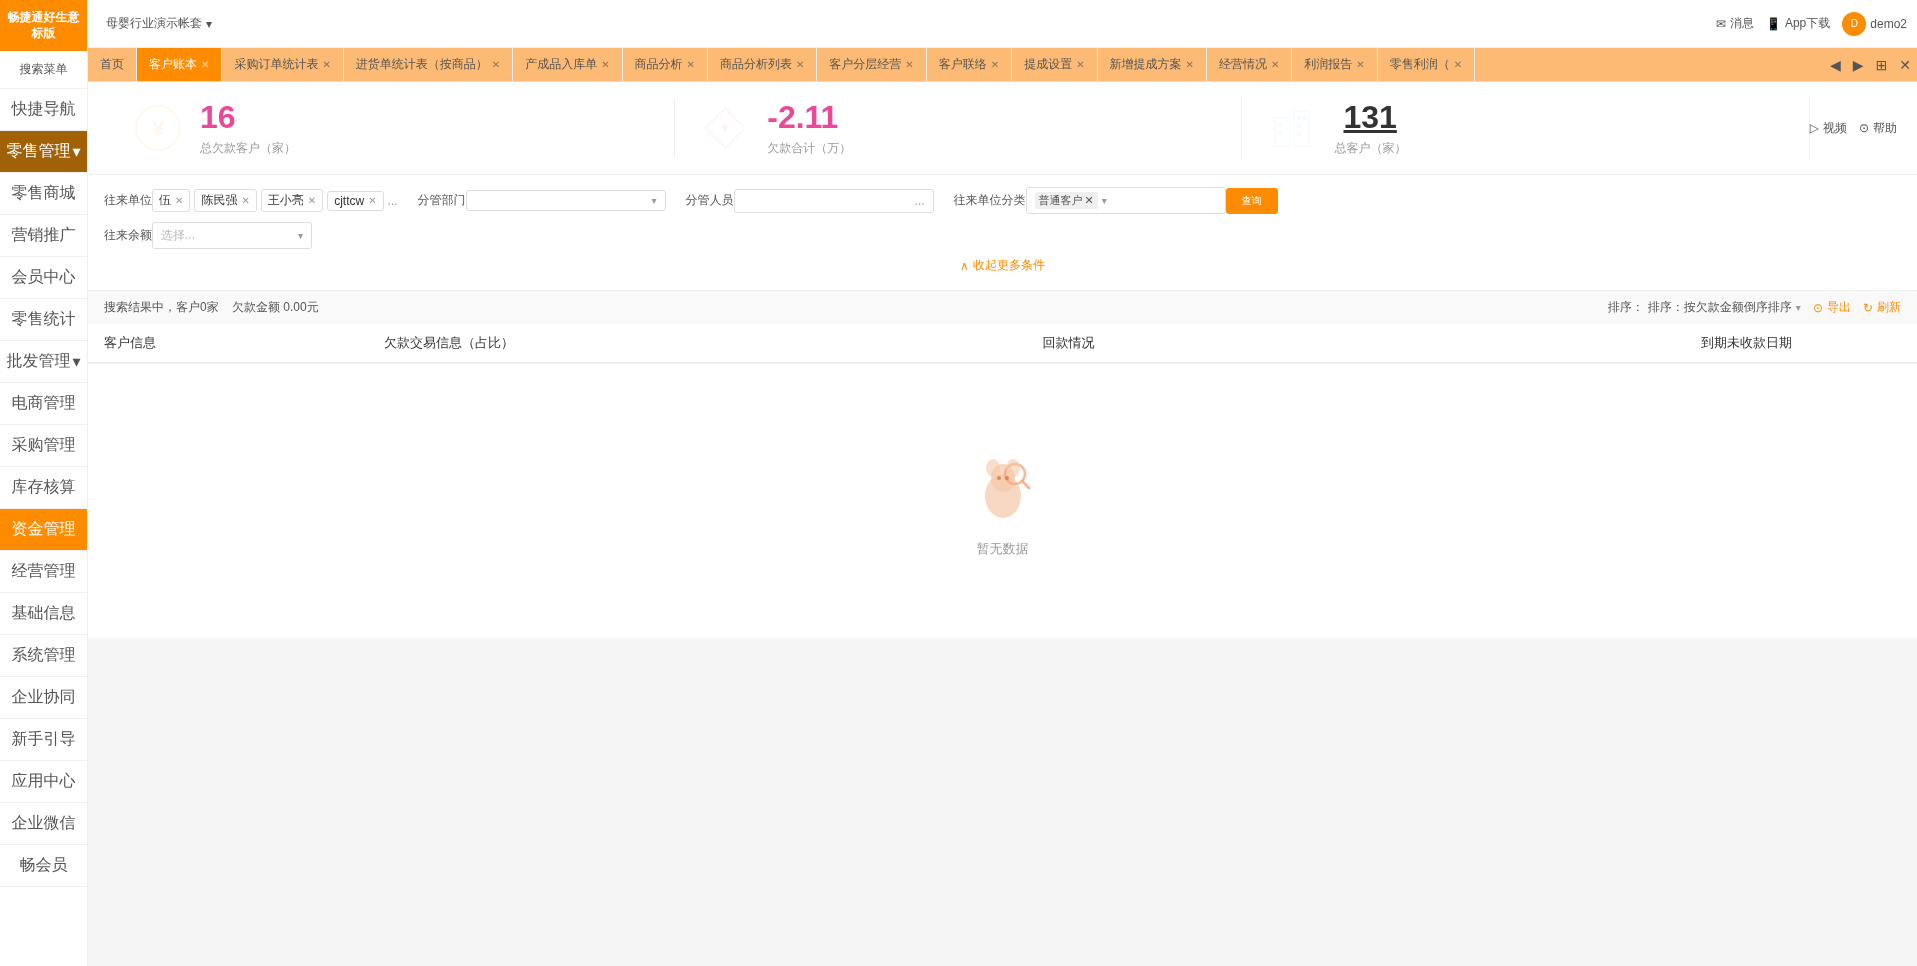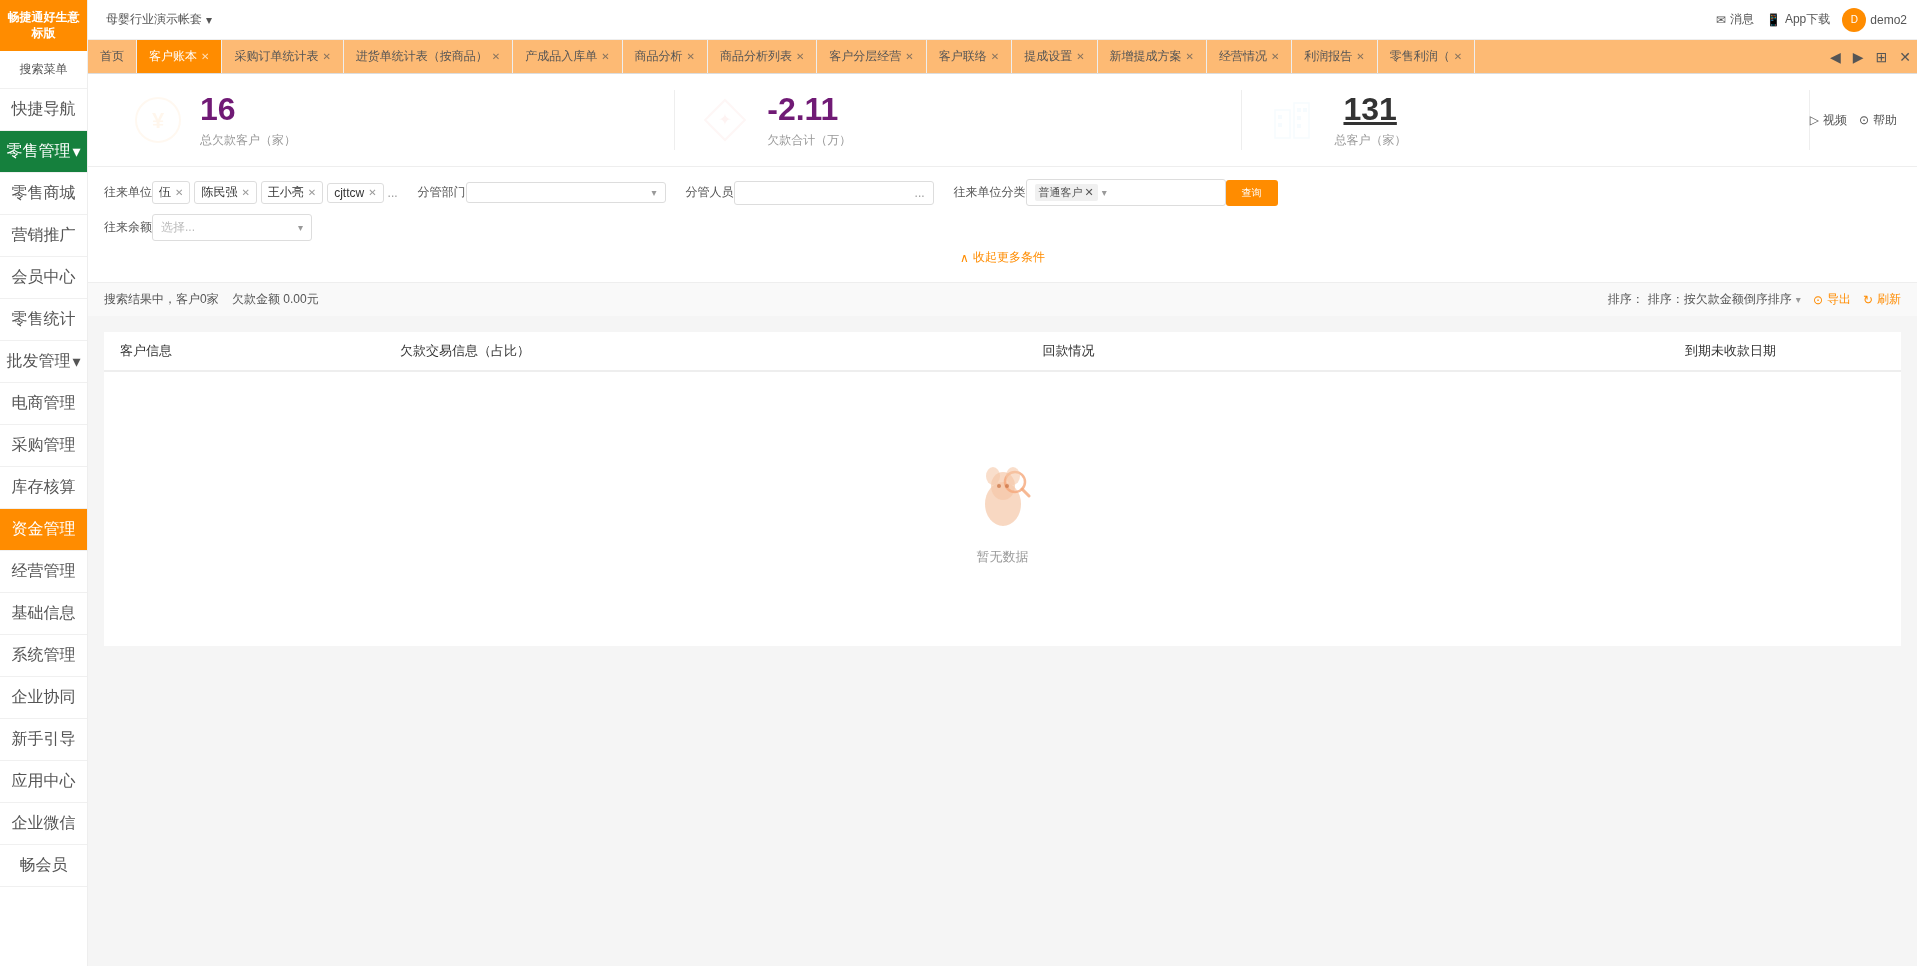--- a/index.html
+++ b/index.html
@@ -4,27 +4,27 @@
   <style>
     * { box-sizing: border-box; margin: 0; padding: 0; }
     body { font-family: 'Microsoft YaHei', Arial, sans-serif; font-size: 13px; background: #f5f5f5; display: flex; height: 100vh; overflow: hidden; }
 
     
     .sidebar { width: 88px; background: #fff; display: flex; flex-direction: column; border-right: 1px solid #eee; flex-shrink: 0; }
     .sidebar-logo { background: #ff8c00; padding: 10px 6px; display: flex; align-items: center; justify-content: center; min-height: 50px; }
     .sidebar-logo-text { color: #fff; font-size: 12px; font-weight: bold; text-align: center; line-height: 1.3; }
     .sidebar-search { padding: 10px 6px; color: #555; font-size: 12px; text-align: center; cursor: pointer; border-bottom: 1px solid #f0f0f0; }
     .sidebar-nav-item { padding: 10px 6px; color: #555; font-size: 16px; text-align: center; cursor: pointer; border-bottom: 1px solid #f0f0f0; }
-    .sidebar-nav-item.active { background: #15803d; color: #fff; }
+    .sidebar-nav-item.active { background: #a16207; color: #fff; }
 
     
     .main { flex: 1; display: flex; flex-direction: column; overflow: hidden; }
 
     
-    .topbar { background: #fff; border-bottom: 1px solid #eee; display: flex; align-items: center; padding: 4px 10px; height: 40px; flex-shrink: 0; }
+    .topbar { background: #fff; border-bottom: 1px solid #eee; display: flex; align-items: center; padding: 4px 10px; height: 48px; flex-shrink: 0; }
     .topbar-left { display: flex; align-items: center; gap: 6px; flex: 1; overflow: hidden; }
     .topbar-selector { display: flex; align-items: center; gap: 4px; font-size: 12px; color: #555; padding: 0 8px; cursor: pointer; }
     .topbar-right { display: flex; align-items: center; gap: 12px; font-size: 12px; color: #555; }
     .topbar-right-item { display: flex; align-items: center; gap: 4px; cursor: pointer; }
     .avatar { width: 24px; height: 24px; border-radius: 50%; background: #ff8c00; display: flex; align-items: center; justify-content: center; color: #fff; font-size: 10px; }
 
     
     .tabs { background: #fdba74; display: flex; align-items: center; border-bottom: 1px solid #ddd; flex-shrink: 0; overflow: hidden; }
     .tab { display: flex; align-items: center; padding: 8px 12px; font-size: 12px; color: #555; cursor: pointer; border-right: 1px solid #eee; white-space: nowrap; gap: 4px; }
     .tab.active { background: #ff8c00; color: #fff; }
@@ -36,21 +36,21 @@
     .content { flex: 1; overflow-y: auto; background: #f5f5f5; padding: 0; }
 
     
     .stats-row { background: #fff; display: flex; align-items: center; padding: 16px 20px; border-bottom: 1px solid #eee; gap: 0; }
     .stat-item { display: flex; align-items: center; gap: 12px; flex: 1; padding: 0 20px; border-right: 1px solid #eee; }
     .stat-item:last-child { border-right: none; }
     .stat-icon { width: 60px; height: 60px; display: flex; align-items: center; justify-content: center; opacity: 0.15; }
     .stat-icon svg { width: 50px; height: 50px; }
     .stat-info { display: flex; flex-direction: column; }
     .stat-value { font-size: 32px; font-weight: bold; }
-    .stat-value.red { color: #701a75; }
+    .stat-value.red { color: #ec4899; }
     .stat-value.dark { color: #333; text-decoration: underline; margin-left: 9px; }
     .stat-label { font-size: 12px; color: #999; margin-top: 4px; }
     .stat-extra { margin-left: auto; display: flex; gap: 12px; font-size: 12px; color: #555; }
     .stat-extra-item { display: flex; align-items: center; gap: 4px; cursor: pointer; }
 
     
     .filter-area { background: #fff; padding: 12px 16px; margin: 0; border-bottom: 1px solid #eee; }
     .filter-row { display: flex; align-items: center; margin-bottom: 8px; flex-wrap: wrap; }
     .filter-label { color: #555; font-size: 12px; white-space: nowrap; }
     .filter-tags { display: flex; align-items: center; gap: 4px; flex-wrap: wrap; }
@@ -65,21 +65,21 @@
     .query-btn { background: #ff8c00; color: #fff; border: none; border-radius: 3px; padding: 6px 16px; font-size: 10px; cursor: pointer; white-space: nowrap; }
 
     
     .result-info { display: flex; align-items: center; justify-content: space-between; padding: 8px 16px; background: #f9f9f9; font-size: 12px; color: #555; gap: 16px; }
     .result-right { display: flex; align-items: center; gap: 12px; justify-content: flex-end; }
     .sort-select { display: flex; align-items: center; gap: 4px; cursor: pointer; }
     .export-btn { display: flex; align-items: center; gap: 4px; color: #ff8c00; cursor: pointer; }
     .refresh-btn { display: flex; align-items: center; gap: 4px; color: #ff8c00; cursor: pointer; }
 
     
-    .table-container { background: #fff; margin: 16px; }
+    .table-container { background: #fff; margin: 0; }
     .table-header { display: grid; grid-template-columns: 280px 1fr 1fr 200px; border-bottom: 2px solid #eee; padding: 10px 16px; }
     .table-header-cell { font-size: 13px; color: #333; font-weight: 500; }
 
     
     .empty-state { display: flex; flex-direction: column; align-items: center; justify-content: center; padding: 80px 20px; }
     .empty-icon { width: 80px; height: 80px; margin-bottom: 16px; }
     .empty-text { font-size: 13px; color: #999; }
 
     
     .chevron { font-size: 10px; color: #999; }

